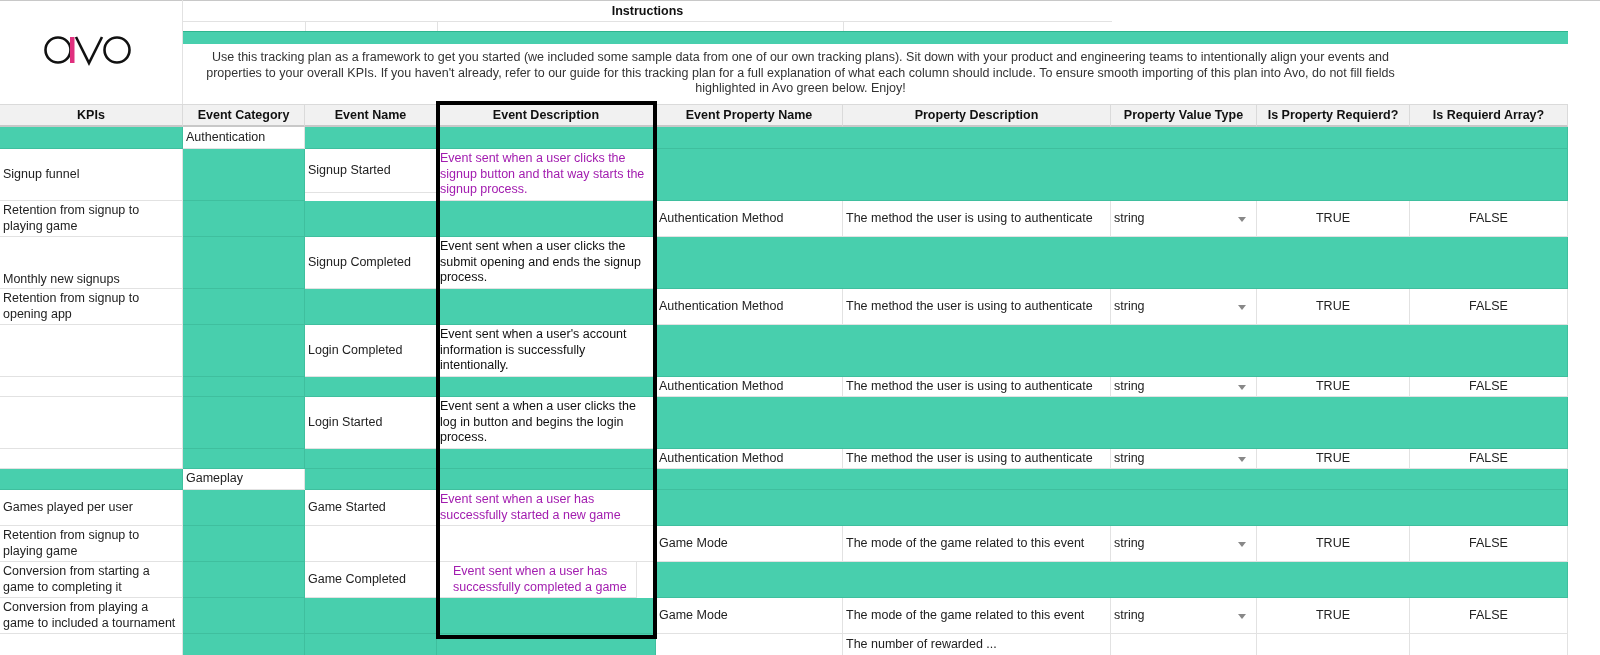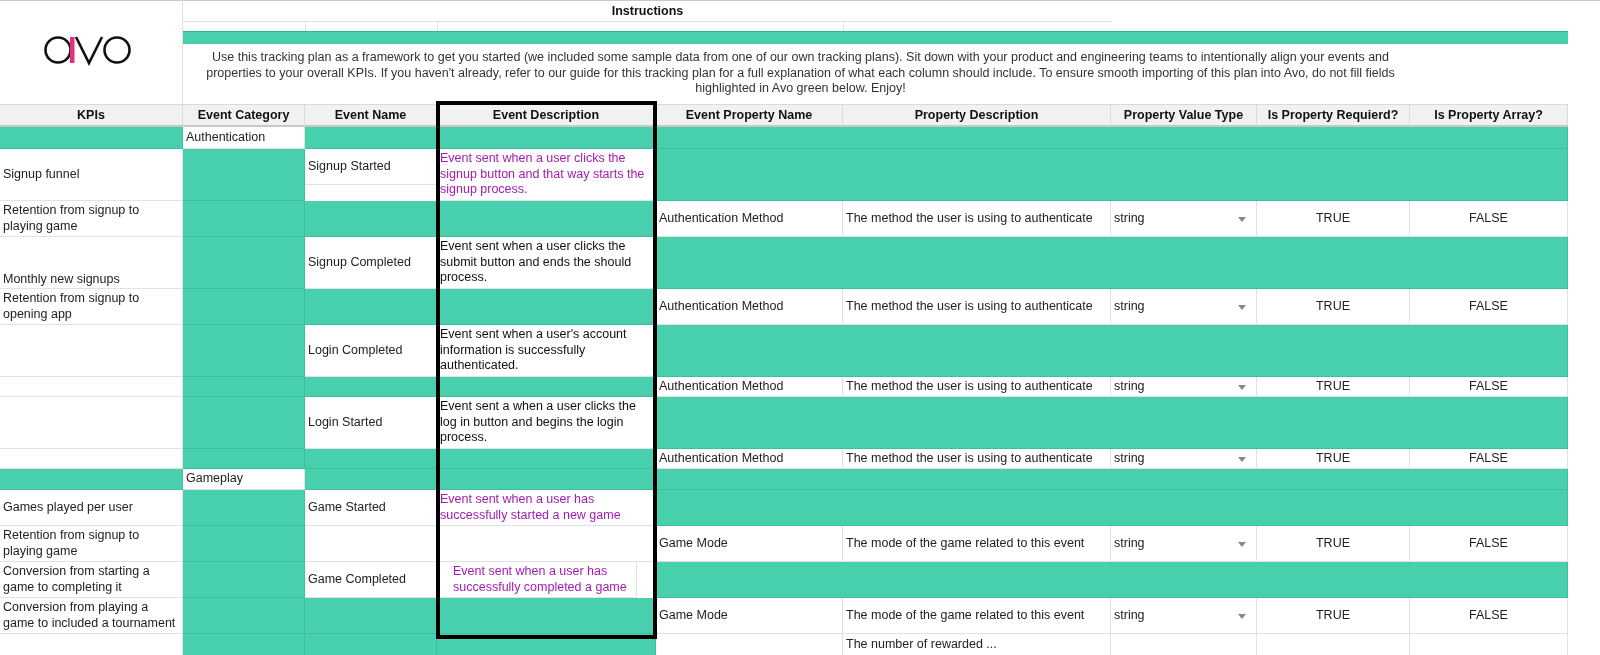--- a/index.html
+++ b/index.html
@@ -56,68 +56,68 @@
 <div class="instr-text">Use this tracking plan as a framework to get you started (we included some sample data from one of our own tracking plans). Sit down with your product and engineering teams to intentionally align your events and properties to your overall KPIs. If you haven't already, refer to our guide for this tracking plan for a full explanation of what each column should include. To ensure smooth importing of this plan into Avo, do not fill fields highlighted in Avo green below. Enjoy!</div>
 
 <div class="hdr" style="left:0;width:183px;">KPIs</div>
 <div class="hdr" style="left:183px;width:122px;">Event Category</div>
 <div class="hdr" style="left:305px;width:132px;">Event Name</div>
 <div class="hdr" style="left:437px;width:219px;">Event Description</div>
 <div class="hdr" style="left:656px;width:187px;">Event Property Name</div>
 <div class="hdr" style="left:843px;width:268px;">Property Description</div>
 <div class="hdr" style="left:1111px;width:146px;">Property Value Type</div>
 <div class="hdr" style="left:1257px;width:153px;">Is Property Requierd?</div>
-<div class="hdr" style="left:1410px;width:158px;">Is Property Array?</div>
+<div class="hdr" style="left:1410px;width:158px;">Is Requierd Array?</div>
 
 <div class="cell g" style="left:0;top:127px;width:183px;height:22px;"></div>
 <div class="cell w" style="left:183px;top:127px;width:122px;height:22px;">Authentication</div>
 <div class="cell g" style="left:305px;top:127px;width:1263px;height:22px;"></div>
 
 <div class="cell w" style="left:0;top:149px;width:183px;height:52px;">Signup funnel</div>
 <div class="cell g" style="left:183px;top:149px;width:122px;height:52px;"></div>
-<div class="cell w" style="left:305px;top:149px;width:132px;height:36px;text-align:right;">Signup Started</div>
+<div class="cell w" style="left:305px;top:149px;width:132px;height:44px;text-align:right;">Signup Started</div>
 <div class="cell w desc" style="left:437px;top:149px;width:219px;height:52px;">Event sent when a user clicks the signup button and that way starts the signup process.</div>
 <div class="cell g" style="left:656px;top:149px;width:912px;height:52px;"></div>
 
 <div class="cell w" style="left:0;top:201px;width:183px;height:36px;">Retention from signup to playing game</div>
 <div class="cell g" style="left:183px;top:201px;width:122px;height:36px;"></div>
 <div class="cell g" style="left:305px;top:201px;width:132px;height:36px;"></div>
 <div class="cell g" style="left:437px;top:201px;width:219px;height:36px;"></div>
 <div class="cell w" style="left:656px;top:201px;width:187px;height:36px;">Authentication Method</div>
 <div class="cell w" style="left:843px;top:201px;width:268px;height:36px;">The method the user is using to authenticate</div>
 <div class="cell w" style="left:1111px;top:201px;width:146px;height:36px;">
     <span>string</span>
     <span class="dropdown-arrow"></span>
   </div>
 <div class="cell w center" style="left:1257px;top:201px;width:153px;height:36px;">TRUE</div>
 <div class="cell w center" style="left:1410px;top:201px;width:158px;height:36px;">FALSE</div>
 
 <div class="cell w bottom" style="left:0;top:237px;width:183px;height:52px;">Monthly new signups</div>
 <div class="cell g" style="left:183px;top:237px;width:122px;height:52px;"></div>
 <div class="cell w" style="left:305px;top:237px;width:132px;height:52px;">Signup Completed</div>
-<div class="cell w dark" style="left:437px;top:237px;width:219px;height:52px;">Event sent when a user clicks the submit button and ends the should process.</div>
+<div class="cell w dark" style="left:437px;top:237px;width:219px;height:52px;">Event sent when a user clicks the submit opening and ends the signup process.</div>
 <div class="cell g" style="left:656px;top:237px;width:912px;height:52px;"></div>
 
 <div class="cell w" style="left:0;top:289px;width:183px;height:36px;">Retention from signup to opening app</div>
 <div class="cell g" style="left:183px;top:289px;width:122px;height:36px;"></div>
 <div class="cell g" style="left:305px;top:289px;width:132px;height:36px;"></div>
 <div class="cell g" style="left:437px;top:289px;width:219px;height:36px;"></div>
 <div class="cell w" style="left:656px;top:289px;width:187px;height:36px;">Authentication Method</div>
 <div class="cell w" style="left:843px;top:289px;width:268px;height:36px;">The method the user is using to authenticate</div>
 <div class="cell w" style="left:1111px;top:289px;width:146px;height:36px;">
     <span>string</span>
     <span class="dropdown-arrow"></span>
   </div>
 <div class="cell w center" style="left:1257px;top:289px;width:153px;height:36px;">TRUE</div>
 <div class="cell w center" style="left:1410px;top:289px;width:158px;height:36px;">FALSE</div>
 
 <div class="cell w" style="left:0;top:325px;width:183px;height:52px;"></div>
 <div class="cell g" style="left:183px;top:325px;width:122px;height:52px;"></div>
 <div class="cell w" style="left:305px;top:325px;width:132px;height:52px;text-align:right;">Login Completed</div>
-<div class="cell w dark" style="left:437px;top:325px;width:219px;height:52px;">Event sent when a user's account information is successfully authenticated.</div>
+<div class="cell w dark" style="left:437px;top:325px;width:219px;height:52px;">Event sent when a user's account information is successfully intentionally.</div>
 <div class="cell g" style="left:656px;top:325px;width:912px;height:52px;"></div>
 
 <div class="cell w" style="left:0;top:377px;width:183px;height:20px;"></div>
 <div class="cell g" style="left:183px;top:377px;width:122px;height:20px;"></div>
 <div class="cell g" style="left:305px;top:377px;width:132px;height:20px;"></div>
 <div class="cell g" style="left:437px;top:377px;width:219px;height:20px;"></div>
 <div class="cell w" style="left:656px;top:377px;width:187px;height:20px;">Authentication Method</div>
 <div class="cell w" style="left:843px;top:377px;width:268px;height:20px;">The method the user is using to authenticate</div>
 <div class="cell w" style="left:1111px;top:377px;width:146px;height:20px;">
     <span>string</span>

